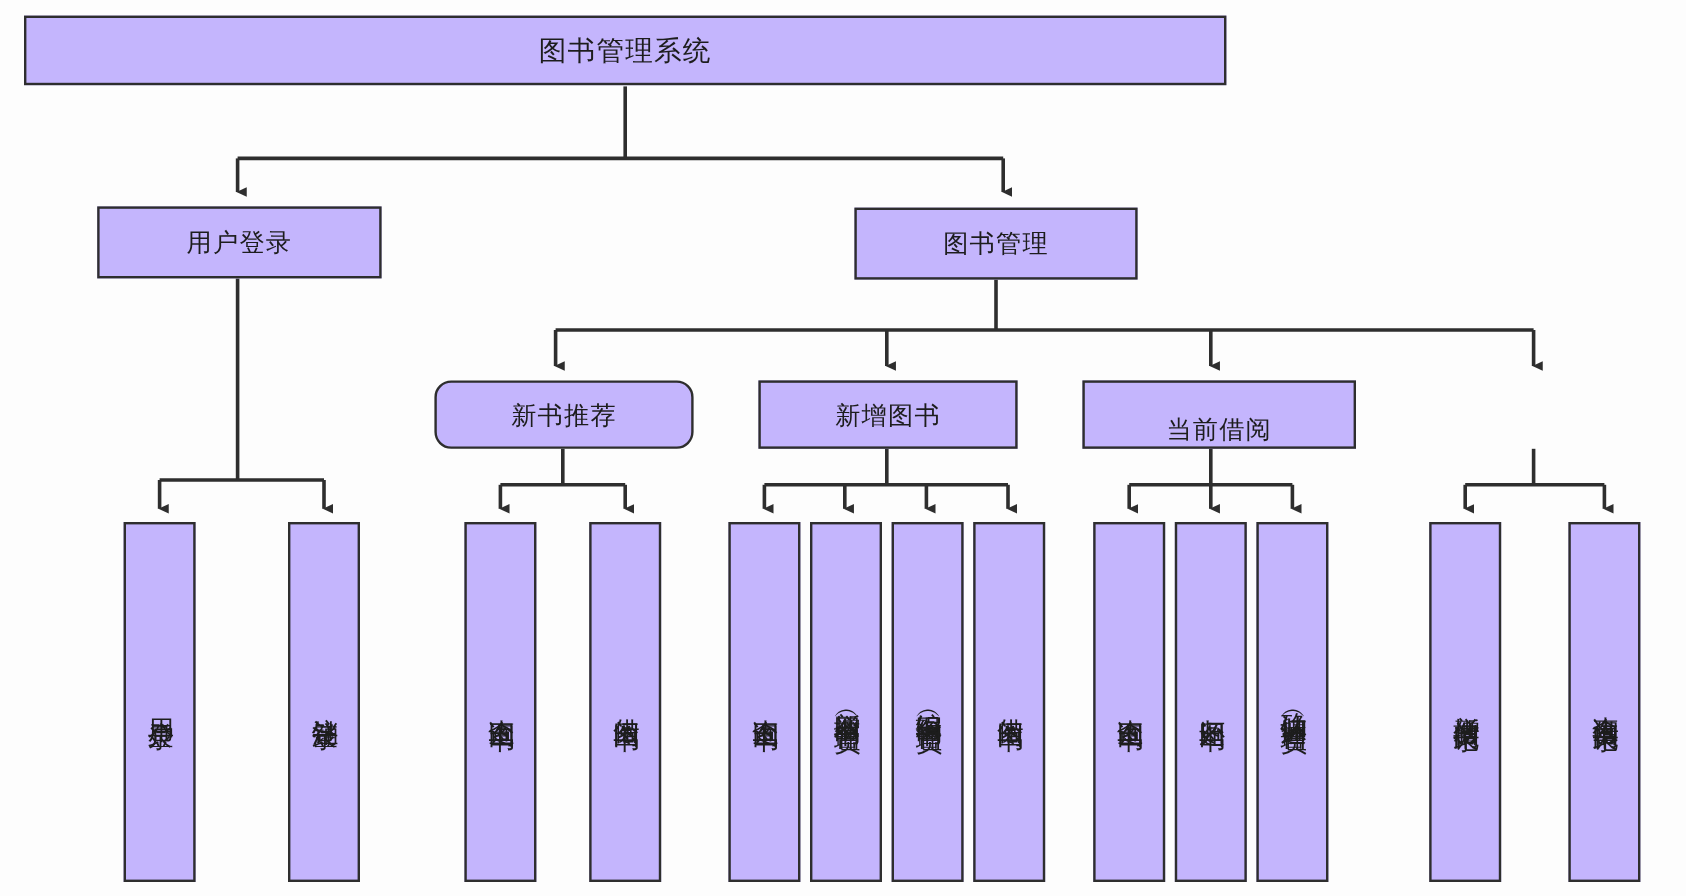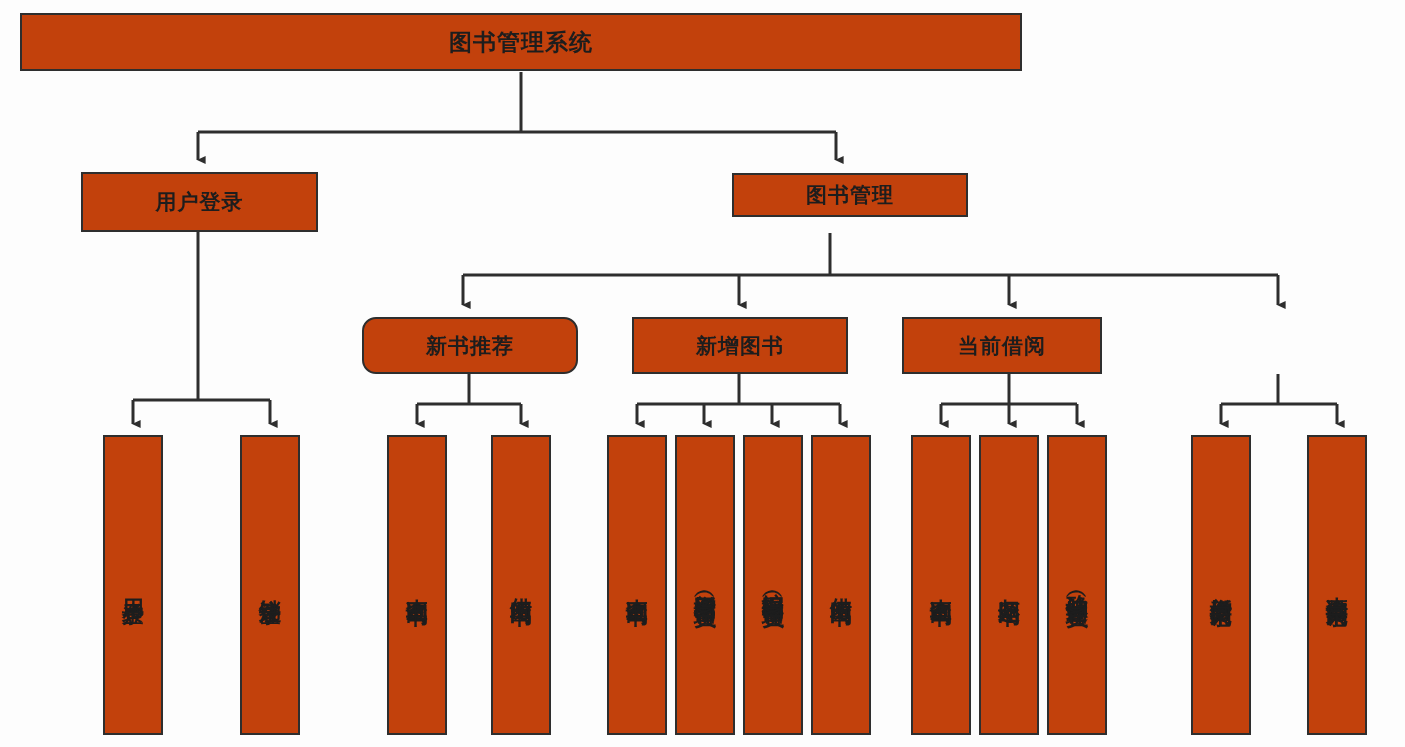--- a/index.html
+++ b/index.html
@@ -21,27 +21,26 @@
     position: absolute;
     left: 0;
     top: 0;
     width: 1405px;
     height: 747px;
     pointer-events: none;
   }
   .node {
     position: absolute;
     box-sizing: border-box;
-    background: #c2410c;
+    background: #c4b5fd;
     border: 2.5px solid #2e2e2e;
     display: flex;
     align-items: center;
     justify-content: center;
     color: #1d1d1d;
-    font-weight: bold;
   }
   .node.h {
     font-size: 21px;
     letter-spacing: 1px;
     white-space: nowrap;
   }
   .node.v {
     writing-mode: vertical-rl;
     text-orientation: upright;
     font-size: 22px;
@@ -123,31 +122,31 @@
     </g>
   </svg>
 
   <div class="node h" id="title-node" style="left:20px; top:13px; width:1002px; height:58px;">
     <span>图书管理系统</span>
   </div>
 
   <div class="node h" style="left:81px; top:172px; width:237px; height:60px;">
     <span>用户登录</span>
   </div>
-  <div class="node h" style="left:712px; top:173px; width:236px; height:44px;margin-left:20px;">
+  <div class="node h" style="left:712px; top:173px; width:236px; height:60px;">
     <span>图书管理</span>
   </div>
 
   <div class="node h" style="left:362px; top:317px; width:216px; height:57px;border-radius:14px;">
     <span>新书推荐</span>
   </div>
   <div class="node h" style="left:632px; top:317px; width:216px; height:57px;">
     <span>新增图书</span>
   </div>
-  <div class="node h" style="left:902px; top:317px; width:200px; height:57px;">
+  <div class="node h" style="left:902px; top:317px; width:228px; height:57px;align-items:flex-end;">
     <span>当前借阅</span>
   </div>
 
   <div class="node v" style="left:103px; top:435px; width:60px; height:300px;">
     <span class="vtext">用户登录</span>
   </div>
   <div class="node v" style="left:240px; top:435px; width:60px; height:300px;">
     <span class="vtext">注销登录</span>
   </div>
 

